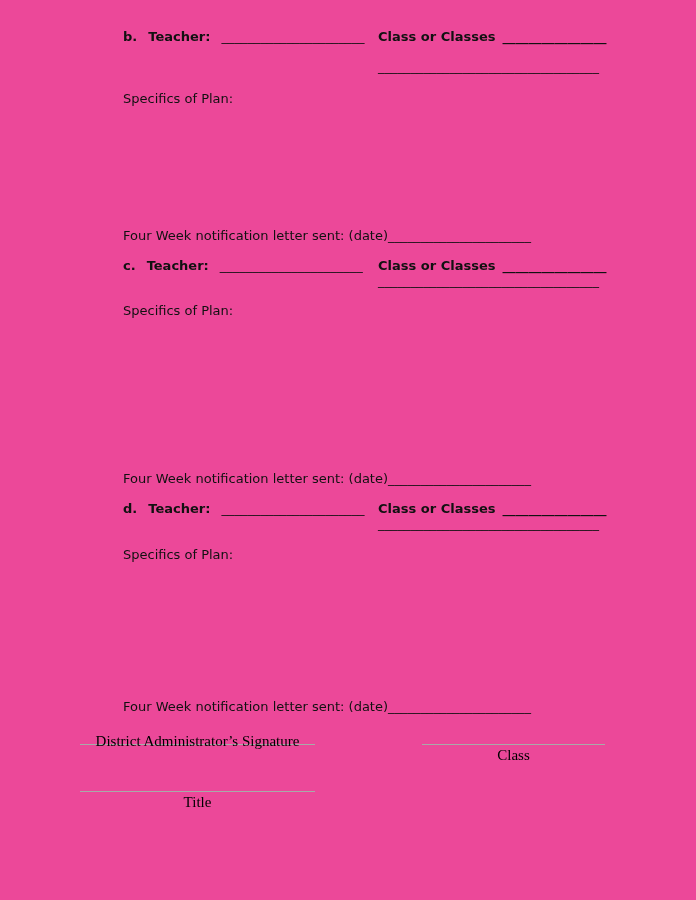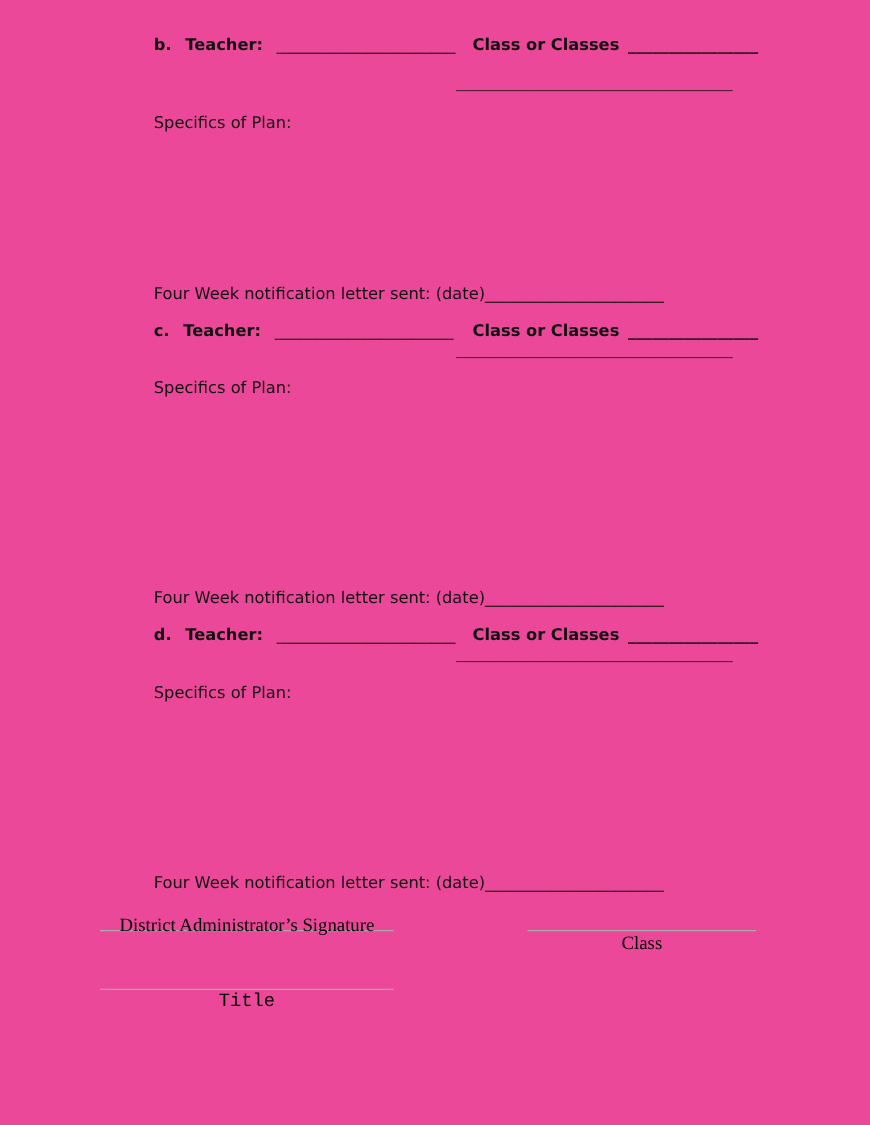--- a/index.html
+++ b/index.html
@@ -13,21 +13,21 @@
     color:#111111;
     overflow:hidden;
   }
   .row { position:absolute; left:0; width:100%; line-height:16px; white-space:nowrap; }
   .bold { font-weight:bold; }
   .letter { margin-right:11px; }
   .teacher-part { position:absolute; left:123px; white-space:nowrap; }
   .teacher-blank { margin-left:11px; }
   .class-part { position:absolute; left:378px; white-space:nowrap;font-weight:bold; }
   .class-blank { margin-left:7px; }
-  .class2-blank { position:absolute; left:365px; white-space:nowrap;font-family:Liberation Serif, serif; }
+  .class2-blank { position:absolute; left:378px; white-space:nowrap; }
   .specifics { position:absolute; left:123px; }
   .fourweek { position:absolute; left:123px; white-space:nowrap; }
 
   
   .b-row1   { top:29px; }
   .b-class2 { top:59px; }
   .b-spec   { top:91px; }
   .b-fw     { top:228px; }
   
   .c-row1   { top:258px; }
@@ -48,21 +48,21 @@
     font-size:15px;
     color:#000000;
     text-align:center;
     line-height:18px;
   }
   .sig-line   { left:80px;  top:744px; width:235px; }
   .sig-label  { left:80px;  top:732px; width:235px; }
   .date-line  { left:422px; top:744px; width:183px; }
   .date-label { left:422px; top:746px; width:183px; }
   .title-line { left:80px;  top:791px; width:235px; }
-  .title-label{ left:80px;  top:793px; width:235px;font-family:Liberation Mono, monospace; }
+  .title-label{ left:80px;  top:793px; width:235px; }
 </style>
 </head>
 <body>
 
 <div class="page">
 
   <div>
     <div class="row b-row1">
       <span class="teacher-part">
         <span class="bold letter">b.</span><span class="bold">Teacher:</span><span class="teacher-blank">______________________</span>

